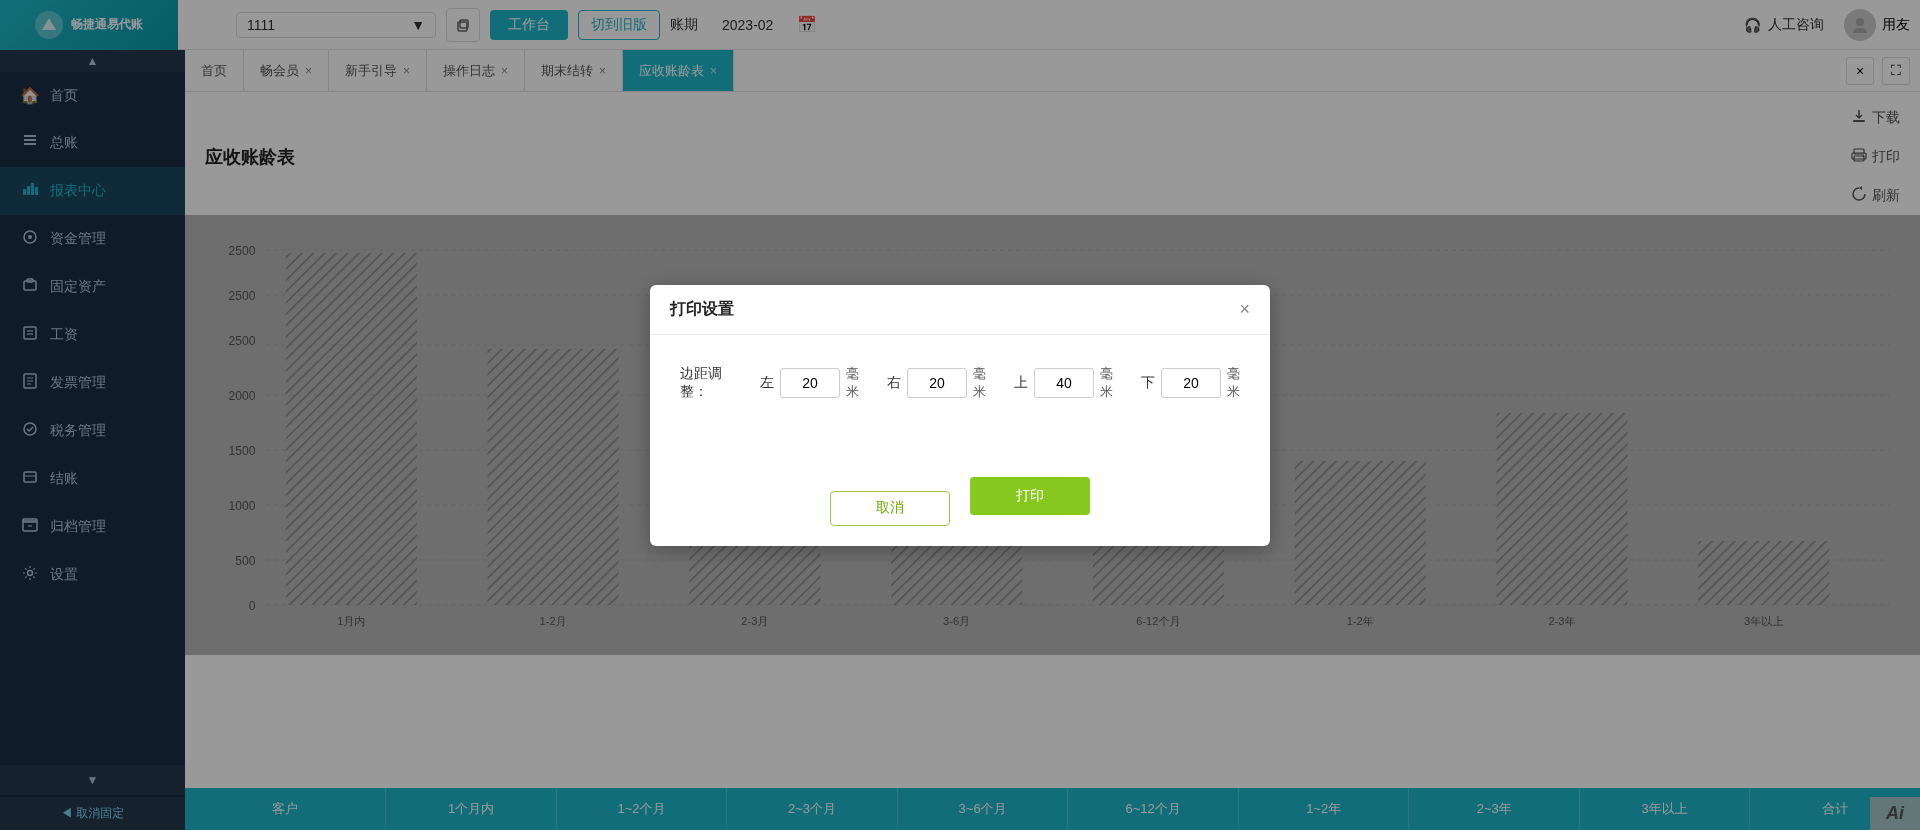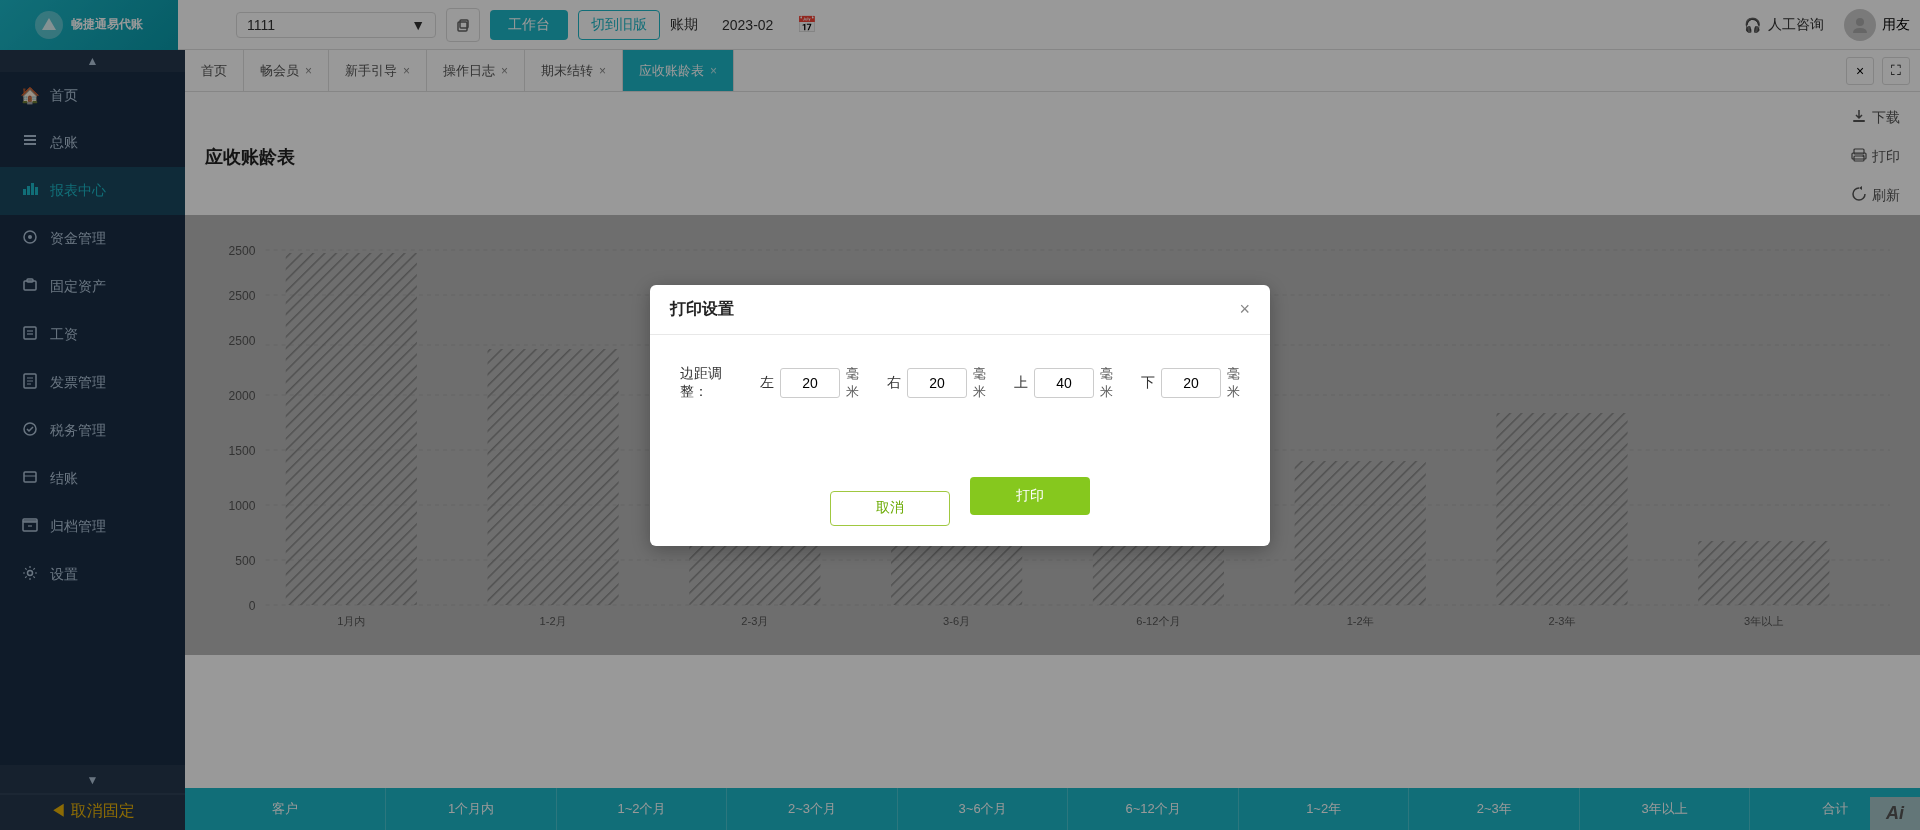--- a/index.html
+++ b/index.html
@@ -158,25 +158,25 @@
       padding: 8px;
       cursor: pointer;
       font-size: 12px;
     }
     .sidebar-collapse-btn {
       position: absolute;
       bottom: 0;
       left: 0;
       width: 100%;
       background: rgba(255,255,255,0.05);
-      color: #eab308;
+      color: #7dd3fc;
       text-align: center;
       padding: 8px;
       cursor: pointer;
-      font-size: 16px;
+      font-size: 12px;
     }
 
     
     .content-area {
       flex: 1;
       display: flex;
       flex-direction: column;
       overflow: hidden;
     }
 

